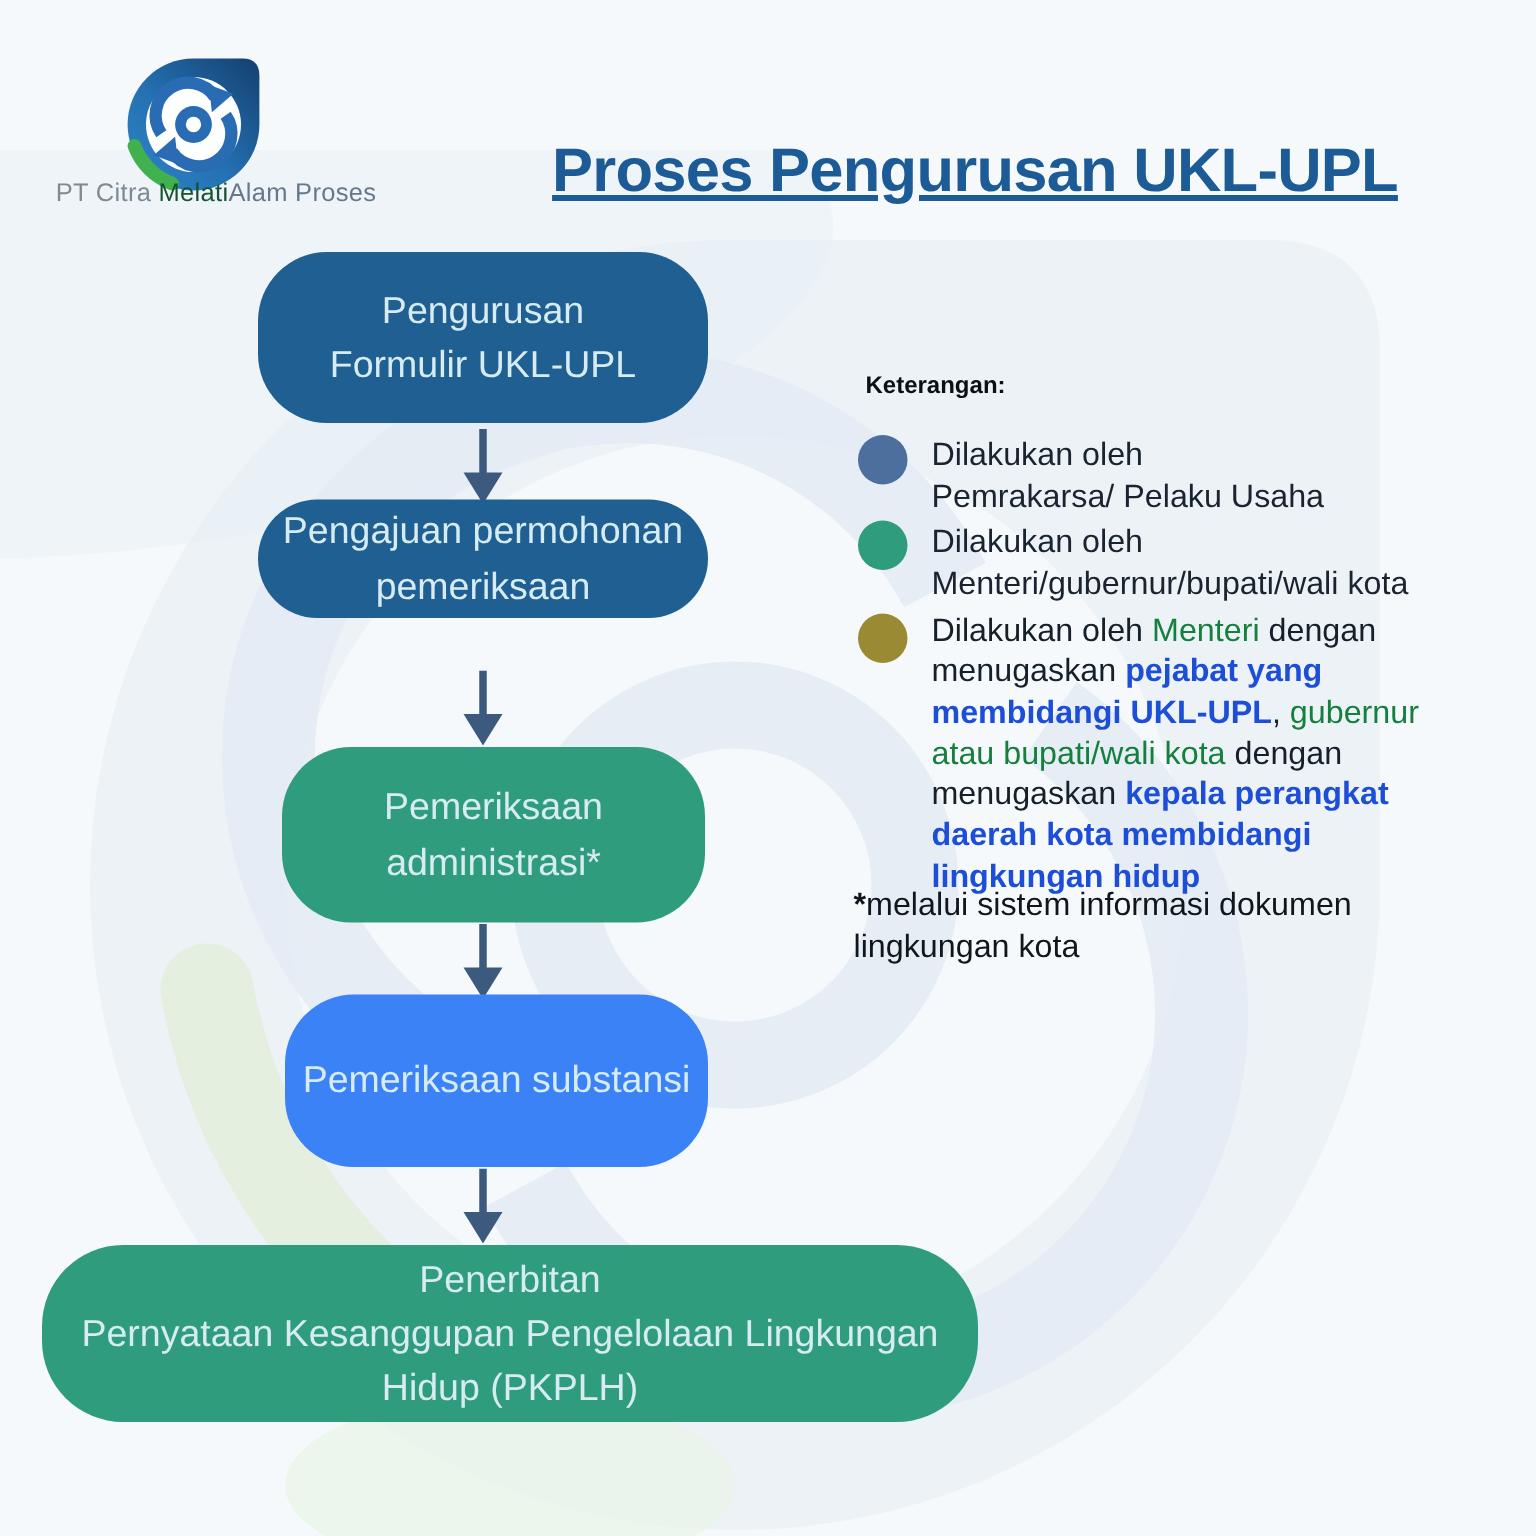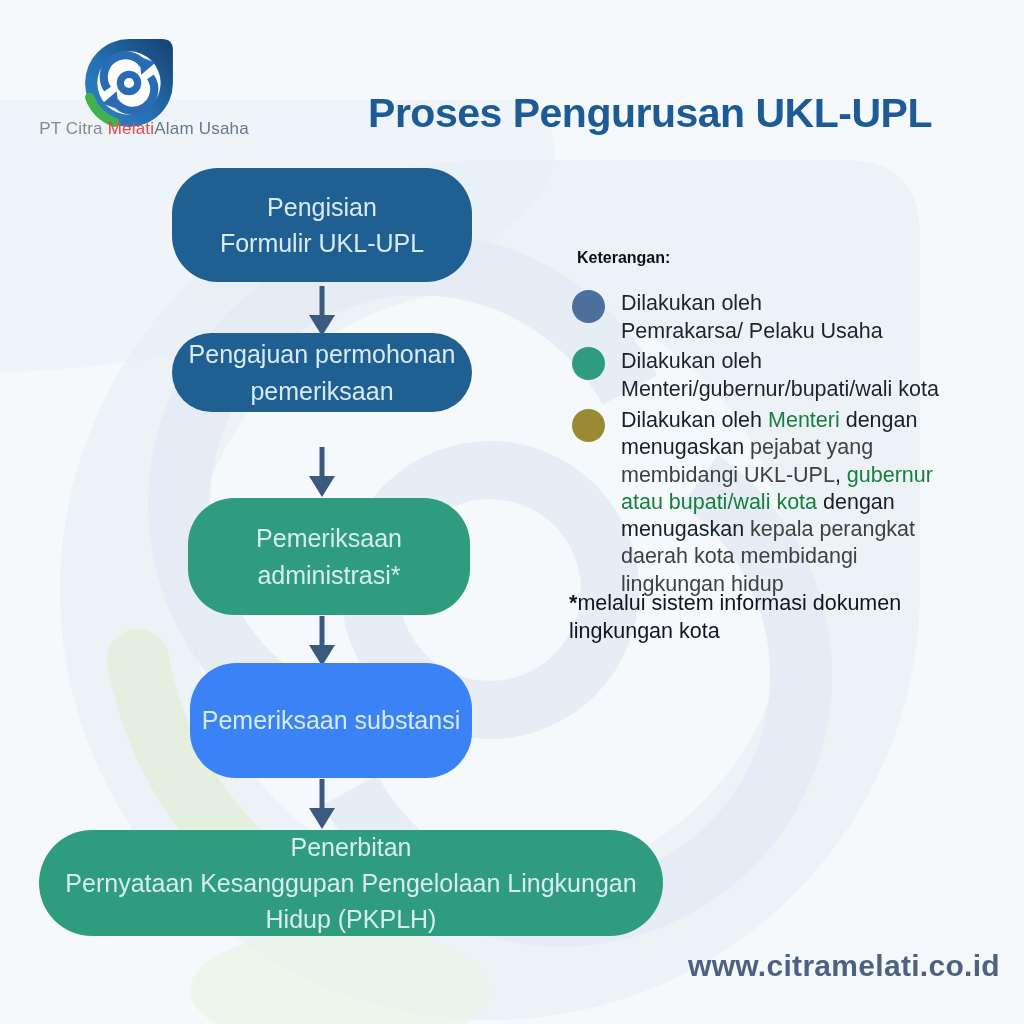--- a/index.html
+++ b/index.html
@@ -10,41 +10,41 @@
   }
   .canvas *{box-sizing:border-box;}
   .bg{position:absolute;left:-10px;top:100px;width:1000px;height:1000px;z-index:0;}
 
   
   .logo{position:absolute;left:82px;top:36px;width:94px;height:94px;z-index:2;}
   .company{
     position:absolute;left:26px;top:119px;width:236px;z-index:2;
     font-size:17px;text-align:center;color:#7e8a94;letter-spacing:.2px;white-space:nowrap;
   }
-  .company .seg-green{color:#ef4444;}
+  .company .seg-green{color:#14532d;}
   .company .seg-slate{color:#66798b;}
   .title{
     position:absolute;left:330px;top:90px;width:640px;z-index:2;margin:0;
-    font-size:41px;font-weight:bold;color:#1d5b97;text-align:center;letter-spacing:-.5px;
+    font-size:41px;font-weight:bold;color:#1d5b97;text-align:center;letter-spacing:-.5px;text-decoration:underline;
   }
 
   
   .flow-box{
     position:absolute;z-index:2;display:flex;align-items:center;justify-content:center;
     text-align:center;color:#d7ecf2;font-size:25px;line-height:1.45;
     white-space:pre-line;border-radius:46px;padding:4px 10px;
   }
   .box-blue{background:#1f5f92;}
   .box-teal{background:#2f9c7d;}
   .box-olive{background:#3b82f6;}
   #step1{left:172px;top:168px;width:300px;height:114px;}
   #step2{left:172px;top:333px;width:300px;height:79px;}
   #step3{left:188px;top:498px;width:282px;height:117px;}
   #step4{left:190px;top:663px;width:282px;height:115px;}
-  #step5{left:39px;top:830px;width:624px;height:106px;border-radius:54px;}
+  #step5{left:28px;top:830px;width:624px;height:118px;border-radius:54px;}
 
   .flow-arrow{position:absolute;z-index:1;width:30px;height:50px;}
   #arrow1{left:307px;top:286px;}
   #arrow2{left:307px;top:447px;}
   #arrow3{left:307px;top:616px;}
   #arrow4{left:307px;top:779px;}
 
   
   .legend-heading{
     position:absolute;left:577px;top:249px;z-index:2;
@@ -58,21 +58,21 @@
     position:absolute;left:621px;z-index:2;
     font-size:21.5px;line-height:1.32;color:#1a2430;white-space:pre-line;
   }
   #legend-text-1{top:289px;width:340px;}
   #legend-text-2{top:347px;width:360px;}
   .legend-par{
     position:absolute;left:621px;top:407px;width:340px;z-index:2;
     font-size:21.5px;line-height:1.27;color:#15202b;
   }
   .hl-teal{color:#15803d;font-weight:normal;}
-  .hl-olive{color:#404040;font-weight:normal;}
+  .hl-olive{color:#1d4ed8;font-weight:bold;}
 
   .footnote{
     position:absolute;left:569px;top:589px;width:380px;z-index:2;
     font-size:21.5px;line-height:1.32;color:#10161d;
   }
   .fn-star{font-weight:bold;}
 
   .footer{
     position:absolute;right:24px;top:949px;z-index:2;
     font-size:30px;font-weight:bold;color:#4f6181;letter-spacing:.3px;
@@ -108,26 +108,26 @@
       <circle cx="46" cy="46" r="31" fill="#fdfefe"></circle>
       <path d="M25,52 A21,21 0 1 1 60,28" stroke="#2a6cb3" stroke-width="8" fill="none"></path>
       <polygon points="56,20 72,26 58,38" fill="#2a6cb3"></polygon>
       <path d="M67,40 A21,21 0 1 1 32,64" stroke="#2a6cb3" stroke-width="8" fill="none"></path>
       <polygon points="36,72 20,66 34,54" fill="#2a6cb3"></polygon>
       <circle cx="46" cy="46" r="12" fill="#2a6cb3"></circle>
       <circle cx="46" cy="46" r="5" fill="#fdfefe"></circle>
     </svg>
   </div>
   <div class="company">
-    <span>PT Citra </span><span class="seg-green">Melati</span><span class="seg-slate">Alam Usaha</span>
+    <span>PT Citra </span><span class="seg-green">Melati</span><span class="seg-slate">Alam Proses</span>
   </div>
 
   <h1 class="title">Proses Pengurusan UKL-UPL</h1>
 
-  <div class="flow-box box-blue" id="step1">Pengisian
+  <div class="flow-box box-blue" id="step1">Pengurusan
 Formulir UKL-UPL</div>
 
   <svg class="flow-arrow" id="arrow1" viewBox="0 0 30 50">
     <rect x="12.5" y="0" width="5" height="31" fill="#3b5a7e"></rect>
     <polygon points="2,29 28,29 15,50" fill="#3b5a7e"></polygon>
   </svg>
 
   <div class="flow-box box-blue" id="step2">Pengajuan permohonan
 pemeriksaan</div>
 
@@ -167,15 +167,14 @@
 
   <span class="dot" id="dot3"></span>
   <div class="legend-par">
     <span>Dilakukan oleh </span><span class="hl-teal">Menteri</span><span> dengan menugaskan </span><span class="hl-olive">pejabat yang membidangi UKL-UPL</span><span>, </span><span class="hl-teal">gubernur atau bupati/wali kota</span><span> dengan menugaskan </span><span class="hl-olive">kepala perangkat daerah kota membidangi lingkungan hidup</span>
   </div>
 
   <div class="footnote">
     <span class="fn-star">*</span><span>melalui sistem informasi dokumen lingkungan kota</span>
   </div>
 
-  <div class="footer">www.citramelati.co.id</div>
 
 </div>
 
 </body></html>

